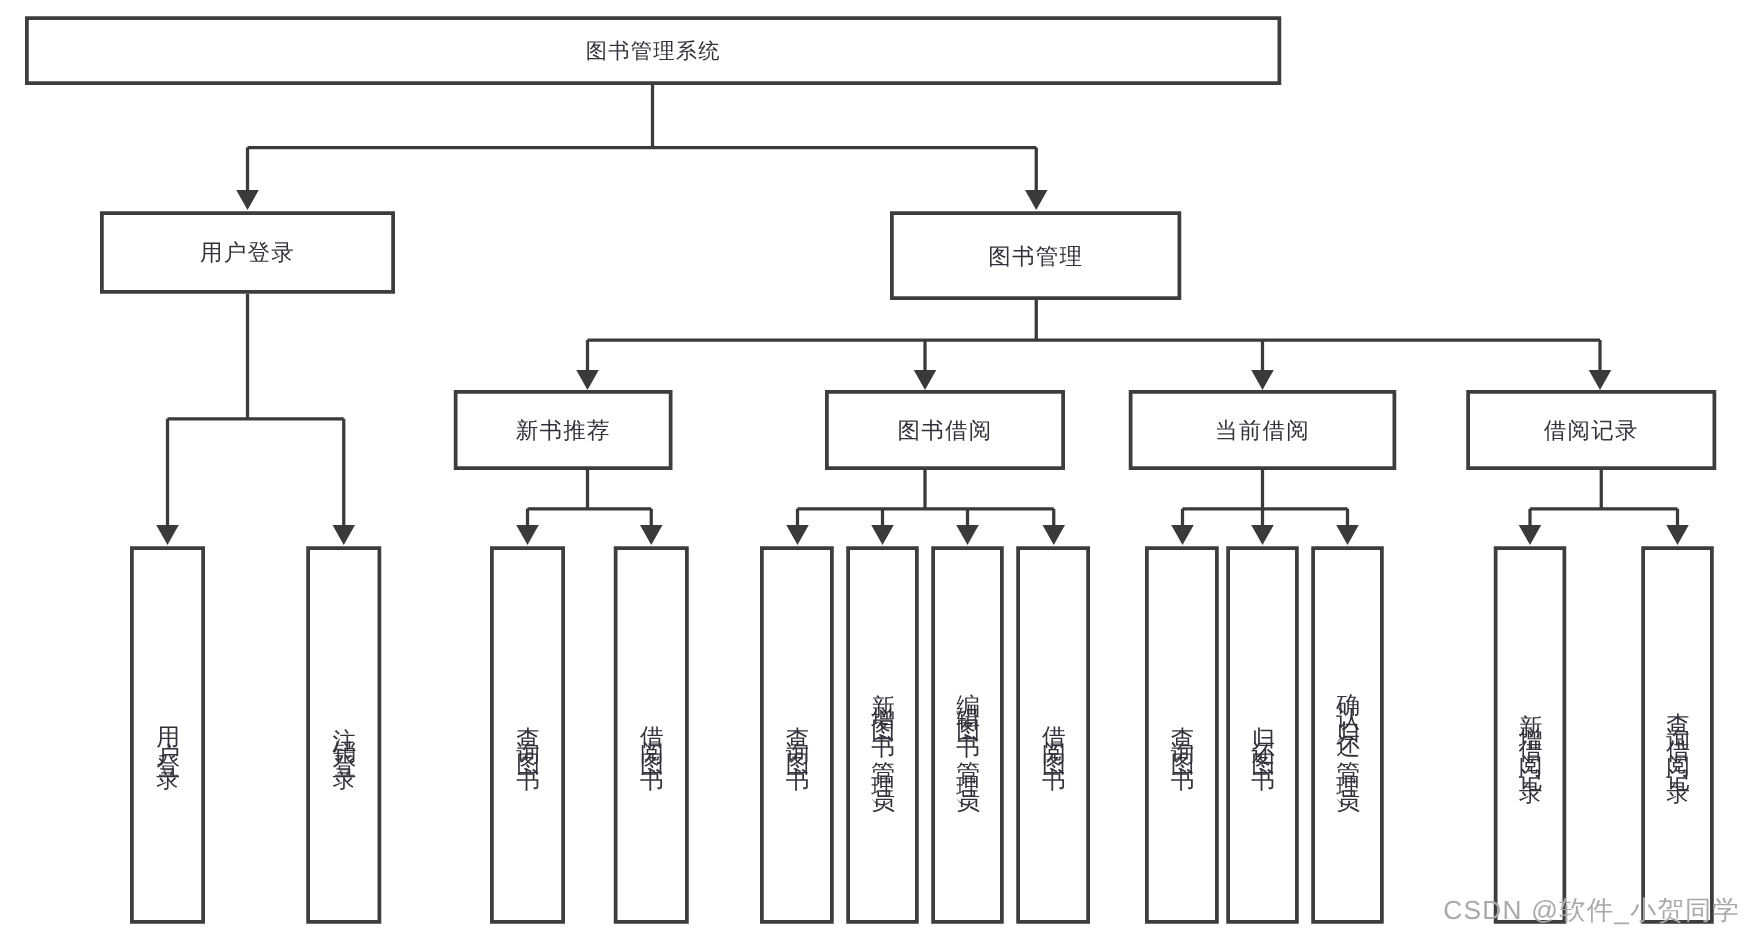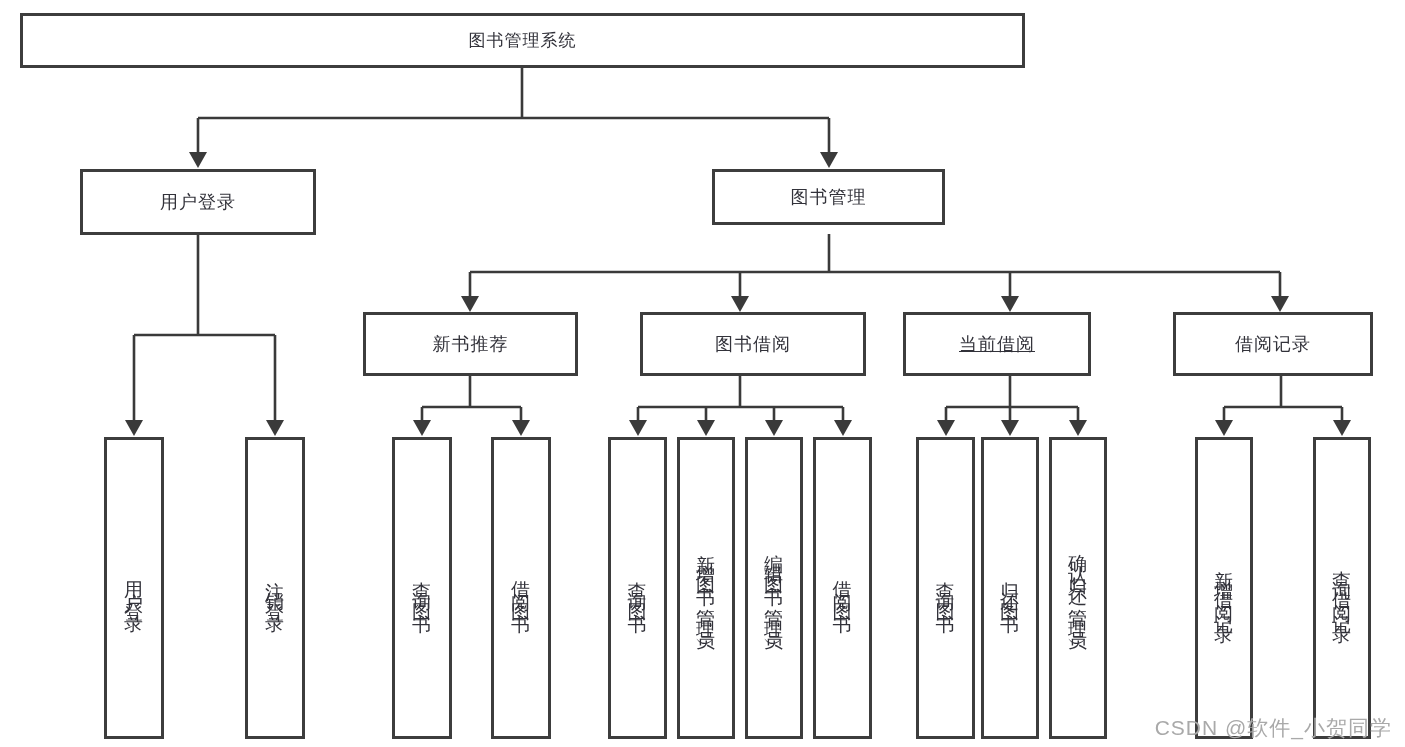--- a/index.html
+++ b/index.html
@@ -76,25 +76,25 @@
       M629 420 L647 420 L638 436 Z  M697 420 L715 420 L706 436 Z
       M765 420 L783 420 L774 436 Z  M834 420 L852 420 L843 436 Z
       M937 420 L955 420 L946 436 Z  M1001 420 L1019 420 L1010 436 Z
       M1069 420 L1087 420 L1078 436 Z
       M1215 420 L1233 420 L1224 436 Z  M1333 420 L1351 420 L1342 436 Z"></path>
   </svg>
 
   <div class="box h root" style="left:20px;top:13px;width:1005px;height:55px;">图书管理系统</div>
 
   <div class="box h" style="left:80px;top:169px;width:236px;height:66px;">用户登录</div>
-  <div class="box h" style="left:712px;top:169px;width:233px;height:56px;">图书管理</div>
+  <div class="box h" style="left:712px;top:169px;width:233px;height:71px;">图书管理</div>
 
-  <div class="box h" style="left:363px;top:312px;width:215px;height:64px;">新书推荐</div>
-  <div class="box h" style="left:640px;top:312px;width:226px;height:64px;">图书借阅</div>
-  <div class="box h" style="left:903px;top:312px;width:188px;height:64px;text-decoration:underline;">当前借阅</div>
+  <div class="box h" style="left:363px;top:312px;width:175px;height:64px;">新书推荐</div>
+  <div class="box h" style="left:660px;top:312px;width:192px;height:64px;">图书借阅</div>
+  <div class="box h" style="left:903px;top:312px;width:214px;height:64px;">当前借阅</div>
   <div class="box h" style="left:1173px;top:312px;width:200px;height:64px;">借阅记录</div>
 
   <div class="box v" style="left:104px;top:437px;width:60px;height:302px;">用户登录</div>
   <div class="box v" style="left:245px;top:437px;width:60px;height:302px;">注销登录</div>
 
   <div class="box v" style="left:392px;top:437px;width:60px;height:302px;">查询图书</div>
   <div class="box v" style="left:491px;top:437px;width:60px;height:302px;">借阅图书</div>
 
   <div class="box v" style="left:608px;top:437px;width:59px;height:302px;">查询图书</div>
   <div class="box v" style="left:677px;top:437px;width:58px;height:302px;">新增图书（管理员）</div>

